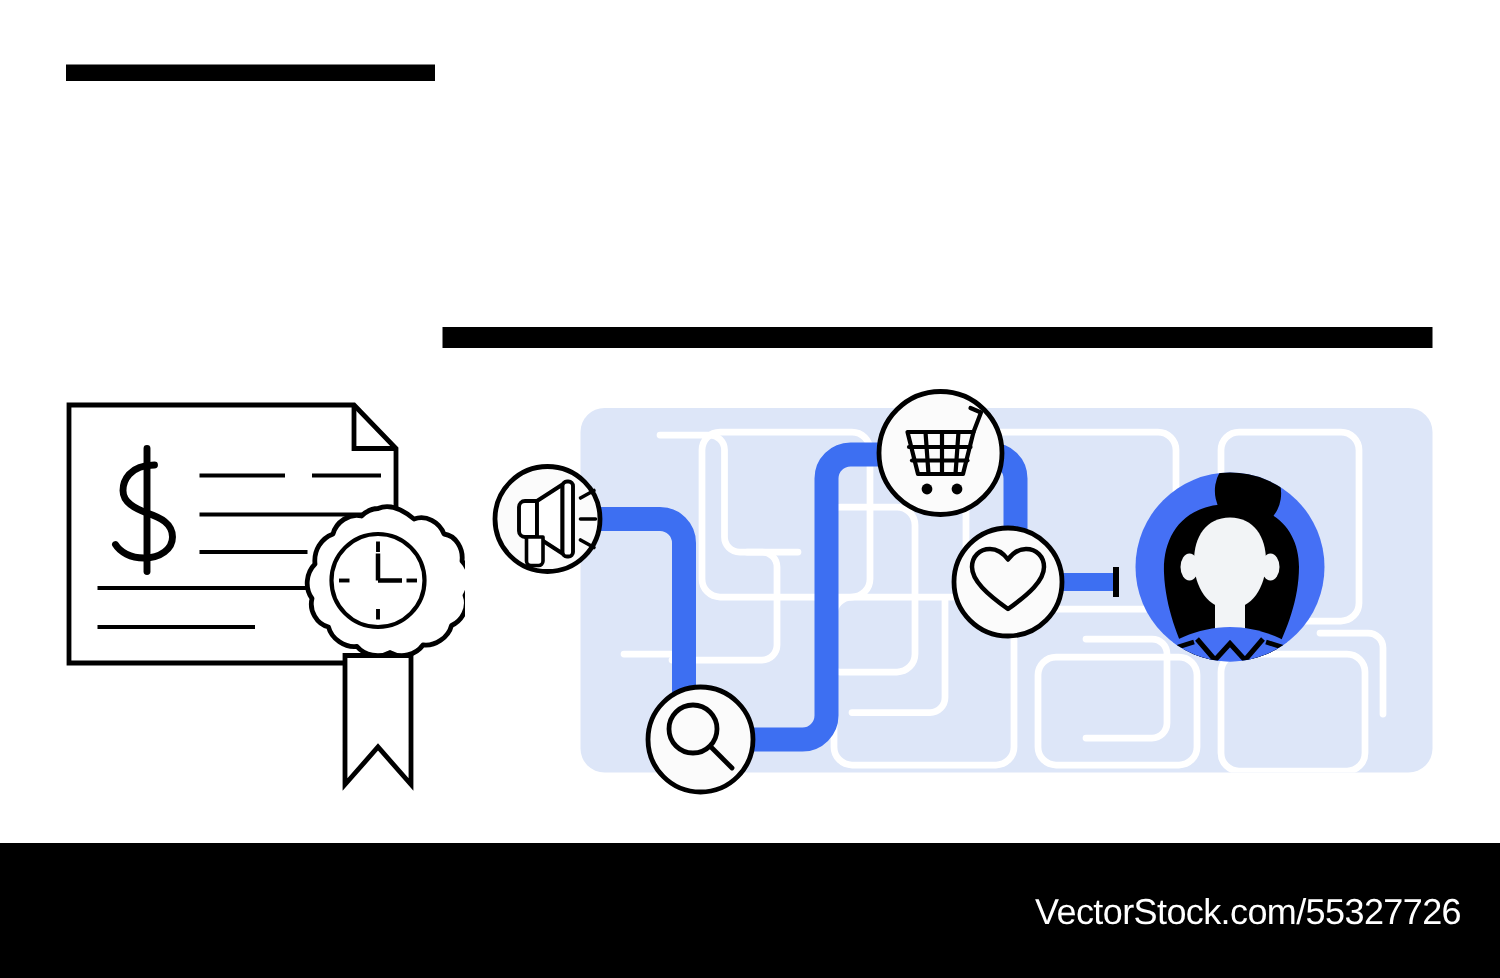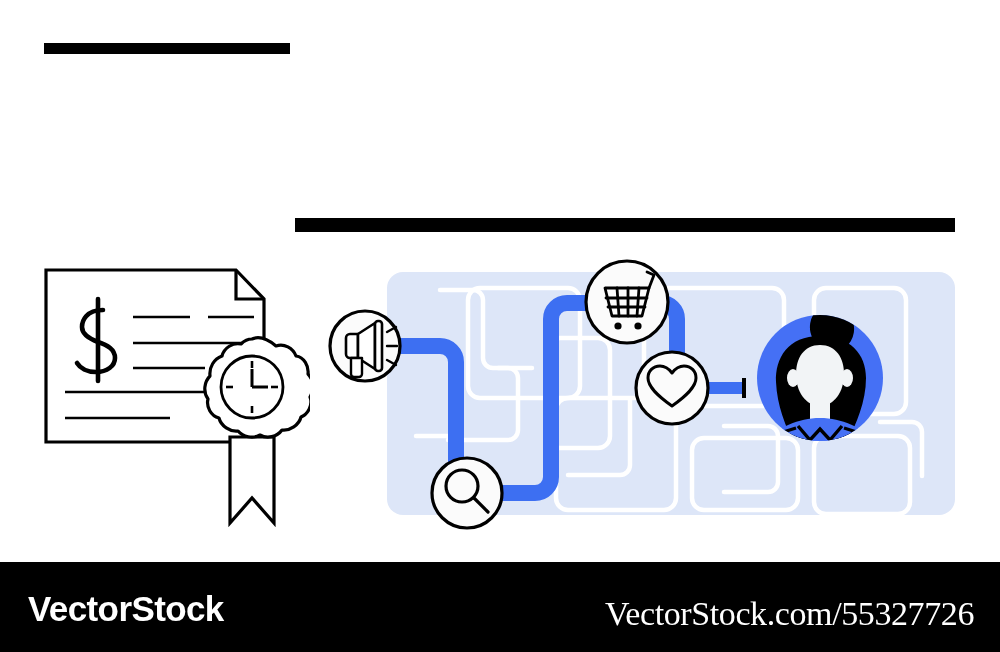--- a/index.html
+++ b/index.html
@@ -50,24 +50,24 @@
     font-weight: bold;
     letter-spacing: -0.6px;
     font-family: "Liberation Sans", sans-serif;
     white-space: nowrap;
   }
   #footer-url {
     position: absolute;
     right: 26px;
     top: 33px;
     color: #ffffff;
-    font-size: 34px;
+    font-size: 24px;
     font-weight: normal;
     letter-spacing: -0.4px;
-    font-family: Liberation Serif, serif;
+    font-family: Liberation Sans, sans-serif;
     white-space: nowrap;
   }
 </style>
 </head>
 <body>
 
 <div id="stage">
 
   <div id="rule-top-left" class="rule"></div>
   <div id="rule-mid" class="rule"></div>
@@ -233,17 +233,16 @@
       </g>
 
       <g>
         <circle cx="352" cy="138" r="36" fill="#fbfbfb" stroke="#000000" stroke-width="3.2"></circle>
         <path d="M352 156 C338 146 328 137 328 128 C328 121 333 116 340 116 C345 116 349 119 352 123 C355 119 359 116 364 116 C371 116 376 121 376 128 C376 137 366 146 352 156 Z" fill="none" stroke="#000000" stroke-width="3" stroke-linejoin="round"></path>
       </g>
     </svg>
   </div>
 
   <div id="footer-bar">
-    <div id="footer-brand">VectorStock</div>
     <div id="footer-url">VectorStock.com/55327726</div>
   </div>
 
 </div>
 
 </body></html>

